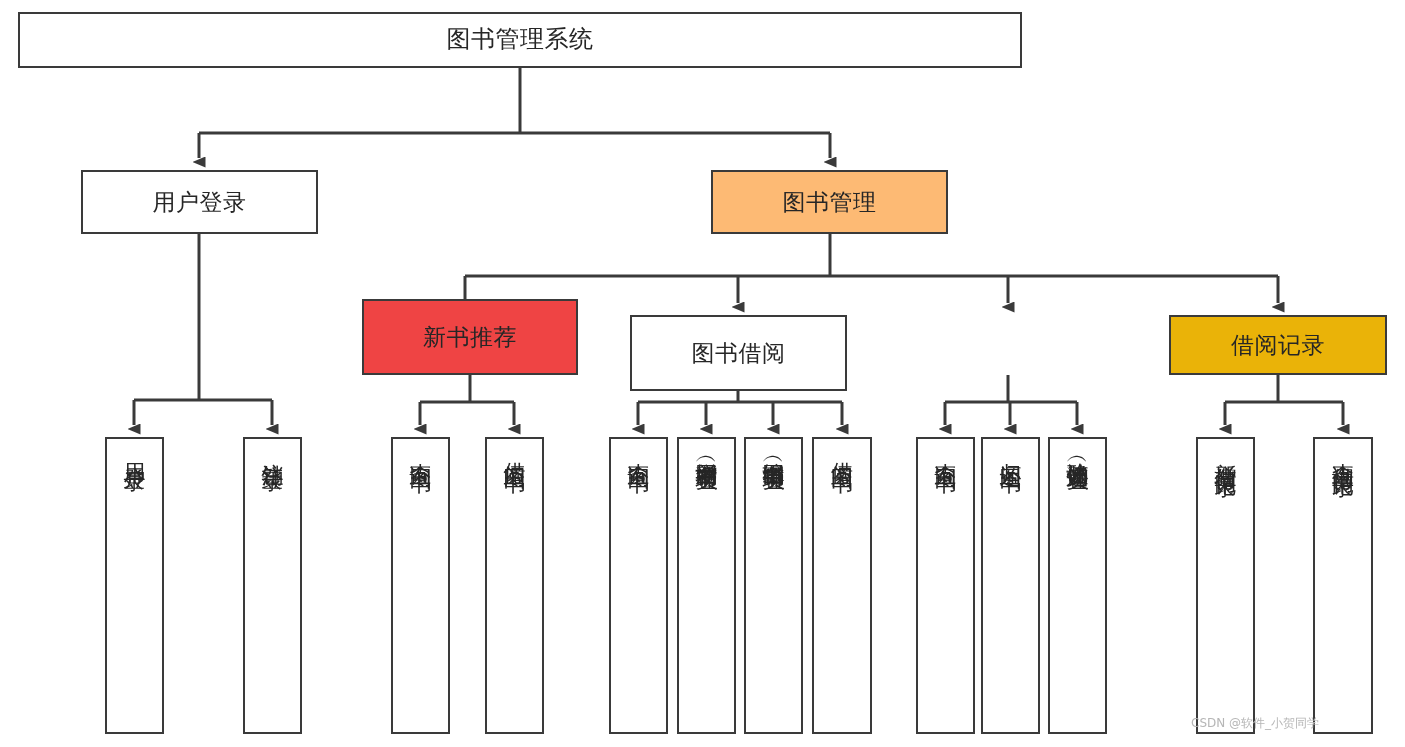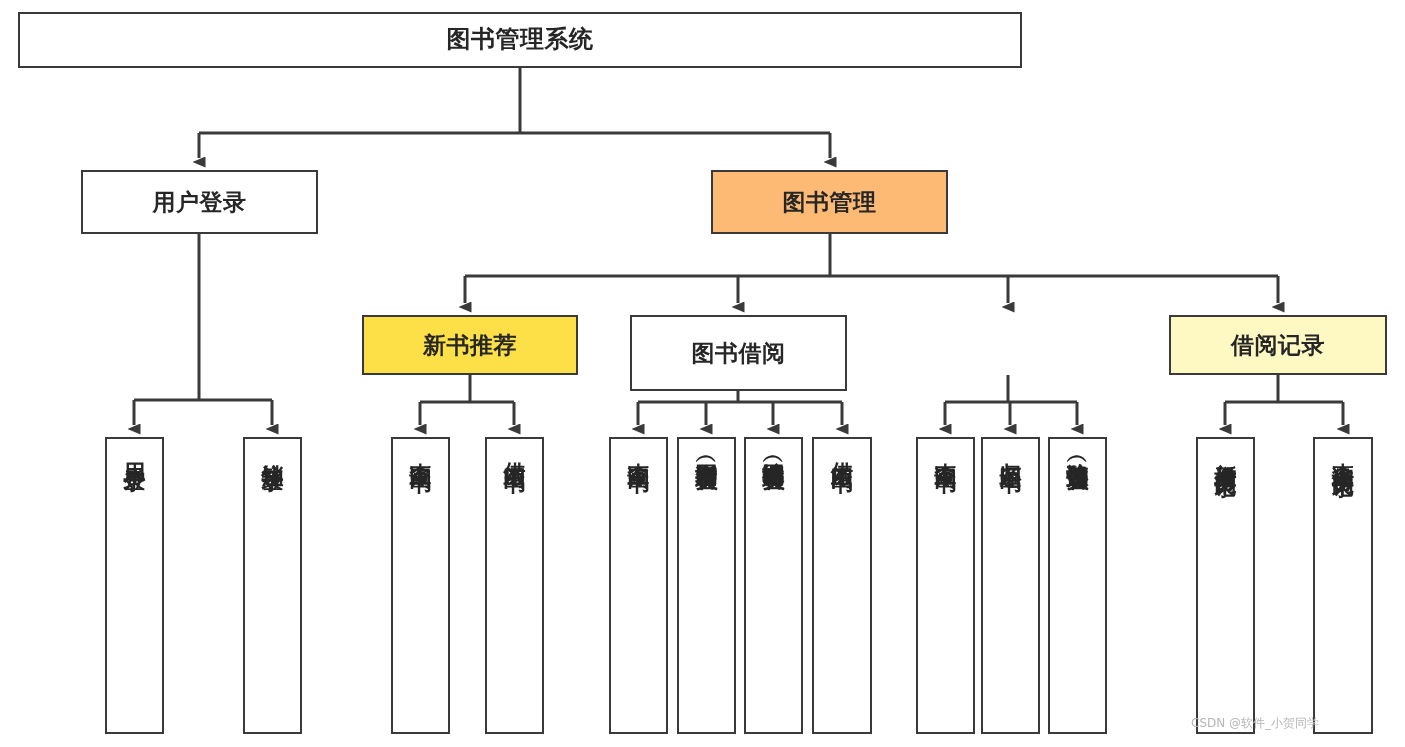--- a/index.html
+++ b/index.html
@@ -35,21 +35,20 @@
     align-items: center;
     justify-content: center;
     z-index: 2;
   }
   .node-label {
     color: #262626;
     text-align: center;
     line-height: 1.05;
     letter-spacing: 0.5px;
     white-space: nowrap;
-    font-weight: bold;
   }
   
   .node.horiz .node-label {
     font-size: 23px;
   }
   .node.root .node-label {
     font-size: 24px;
   }
   
   .node.vert {
@@ -139,27 +138,27 @@
     <span class="node-label" style="color: rgb(38, 38, 38);">图书管理系统</span>
   </div>
 
   <div class="node horiz" style="left: 81px; top: 170px; width: 237px; height: 64px; border-color: rgb(58, 58, 58); background: rgb(255, 255, 255);">
     <span class="node-label" style="color: rgb(38, 38, 38);">用户登录</span>
   </div>
   <div class="node horiz" style="left: 711px; top: 170px; width: 237px; height: 64px; border-color: rgb(58, 58, 58); background: #fdba74;">
     <span class="node-label" style="color: rgb(38, 38, 38);">图书管理</span>
   </div>
 
-  <div class="node horiz" style="left: 362px; top: 315px; width: 216px; height: 60px; border-color: rgb(58, 58, 58); background: #fde047;">
+  <div class="node horiz" style="left: 362px; top: 299px; width: 216px; height: 76px; border-color: rgb(58, 58, 58); background: #ef4444;">
     <span class="node-label" style="color: rgb(38, 38, 38);">新书推荐</span>
   </div>
   <div class="node horiz" style="left: 630px; top: 315px; width: 217px; height: 76px; border-color: rgb(58, 58, 58); background: rgb(255, 255, 255);">
     <span class="node-label" style="color: rgb(38, 38, 38);">图书借阅</span>
   </div>
-  <div class="node horiz" style="left: 1169px; top: 315px; width: 218px; height: 60px; border-color: rgb(58, 58, 58); background: #fef9c3;">
+  <div class="node horiz" style="left: 1169px; top: 315px; width: 218px; height: 60px; border-color: rgb(58, 58, 58); background: #eab308;">
     <span class="node-label" style="color: rgb(38, 38, 38);">借阅记录</span>
   </div>
 
   <div class="node vert" style="left: 105px; top: 437px; width: 59px; height: 297px; border-color: rgb(58, 58, 58); background: rgb(255, 255, 255);">
     <span class="node-label" style="color: rgb(38, 38, 38);">用户登录</span>
   </div>
   <div class="node vert" style="left: 243px; top: 437px; width: 59px; height: 297px; border-color: rgb(58, 58, 58); background: rgb(255, 255, 255);">
     <span class="node-label" style="color: rgb(38, 38, 38);">注销登录</span>
   </div>
   <div class="node vert" style="left: 391px; top: 437px; width: 59px; height: 297px; border-color: rgb(58, 58, 58); background: rgb(255, 255, 255);">

